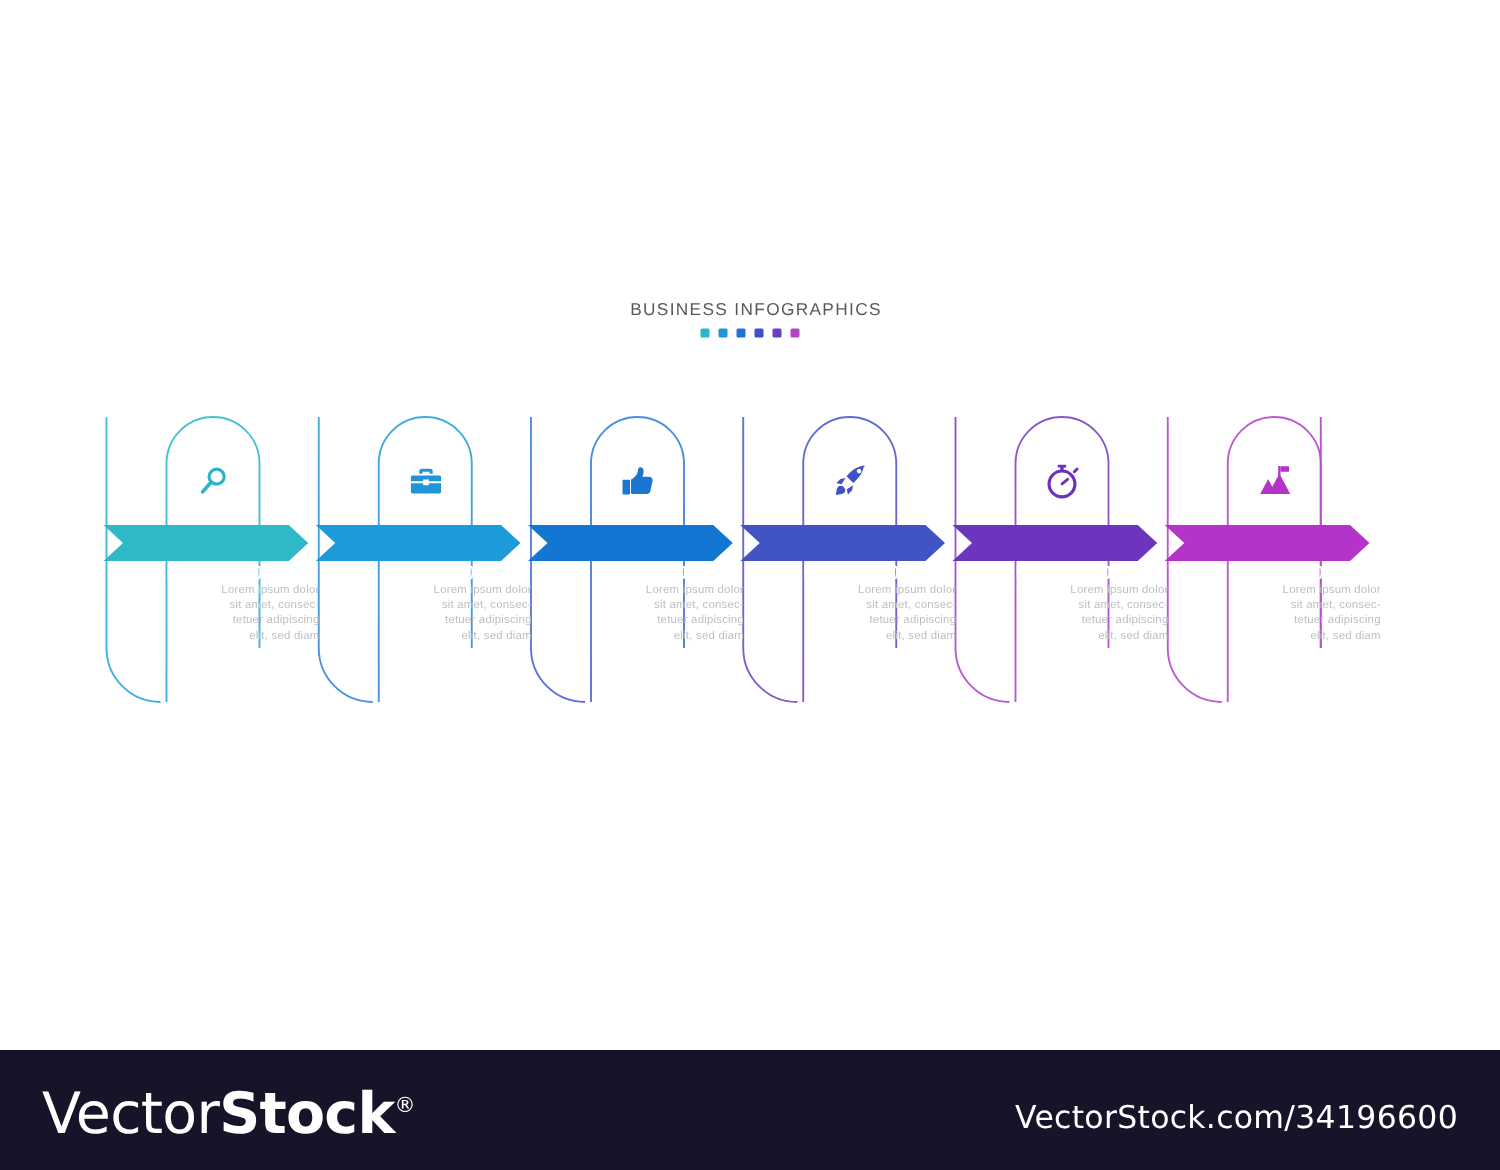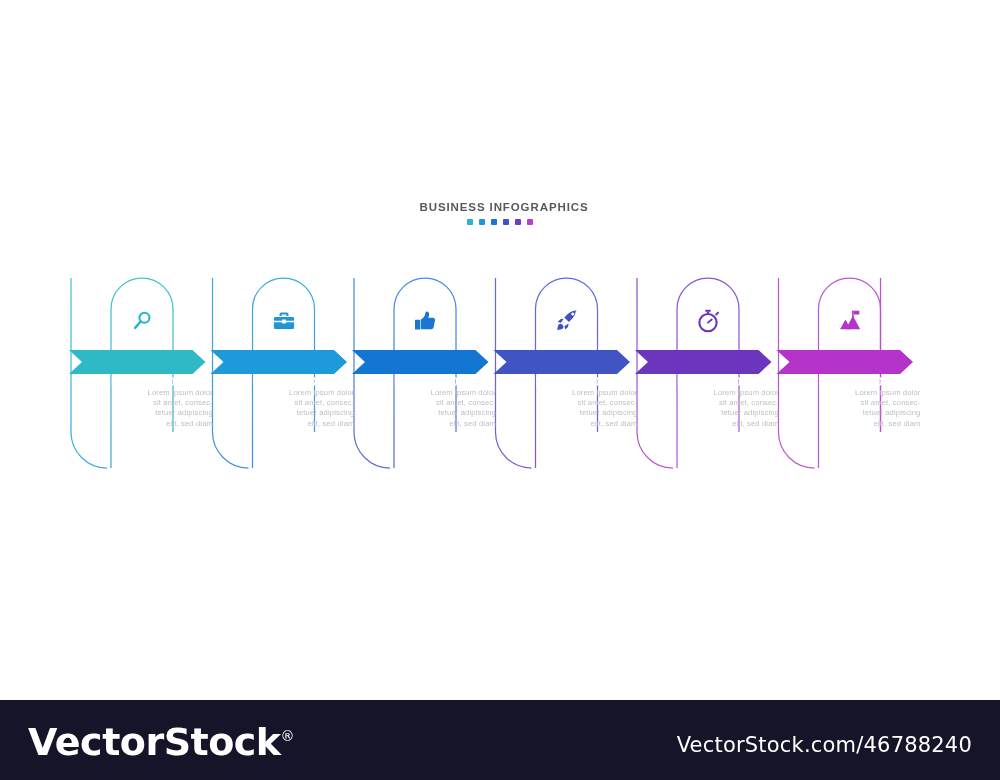--- a/index.html
+++ b/index.html
@@ -28,21 +28,21 @@
   .header {
     position: absolute;
     left: 0;
     top: 200px;
     width: 1000px;
     text-align: center;
   }
   .header-title {
     font-family: "Liberation Sans", sans-serif;
     font-size: 11.5px;
-    font-weight: bold;
+    font-weight: normal;
     letter-spacing: 0.9px;
     color: #58595b;
     line-height: 14px;
     padding-left: 8px;
   }
   .header-dots {
     margin-top: 5px;
     display: flex;
     justify-content: center;
     gap: 6px;
@@ -126,21 +126,21 @@
   .footer-logo {
     position: absolute;
     left: 28px;
     top: 20px;
     font-family: "DejaVu Sans", sans-serif;
     font-size: 38px;
     color: #ffffff;
     letter-spacing: -0.5px;
     white-space: nowrap;
   }
-  .footer-logo .light { font-weight: 700; }
+  .footer-logo .light { font-weight: 400; }
   .footer-logo .bold { font-weight: bold; margin-top: 20px; }
   .footer-logo .reg {
     font-size: 14px;
     vertical-align: super;
   }
   .footer-url {
     position: absolute;
     right: 28px;
     top: 33px;
     font-family: "DejaVu Sans", sans-serif;
@@ -385,16 +385,16 @@
           <div>tetuer adipiscing</div>
           <div>elit, sed diam</div>
         </div>
       </div>
     </div>
 
   <div class="footer">
     <div class="footer-logo">
       <span class="light">Vector</span><span class="bold">Stock</span><span class="reg">®</span>
     </div>
-    <div class="footer-url">VectorStock.com/46788240</div>
+    <div class="footer-url">VectorStock.com/34196600</div>
   </div>
 
 </div>
 
 </body></html>

